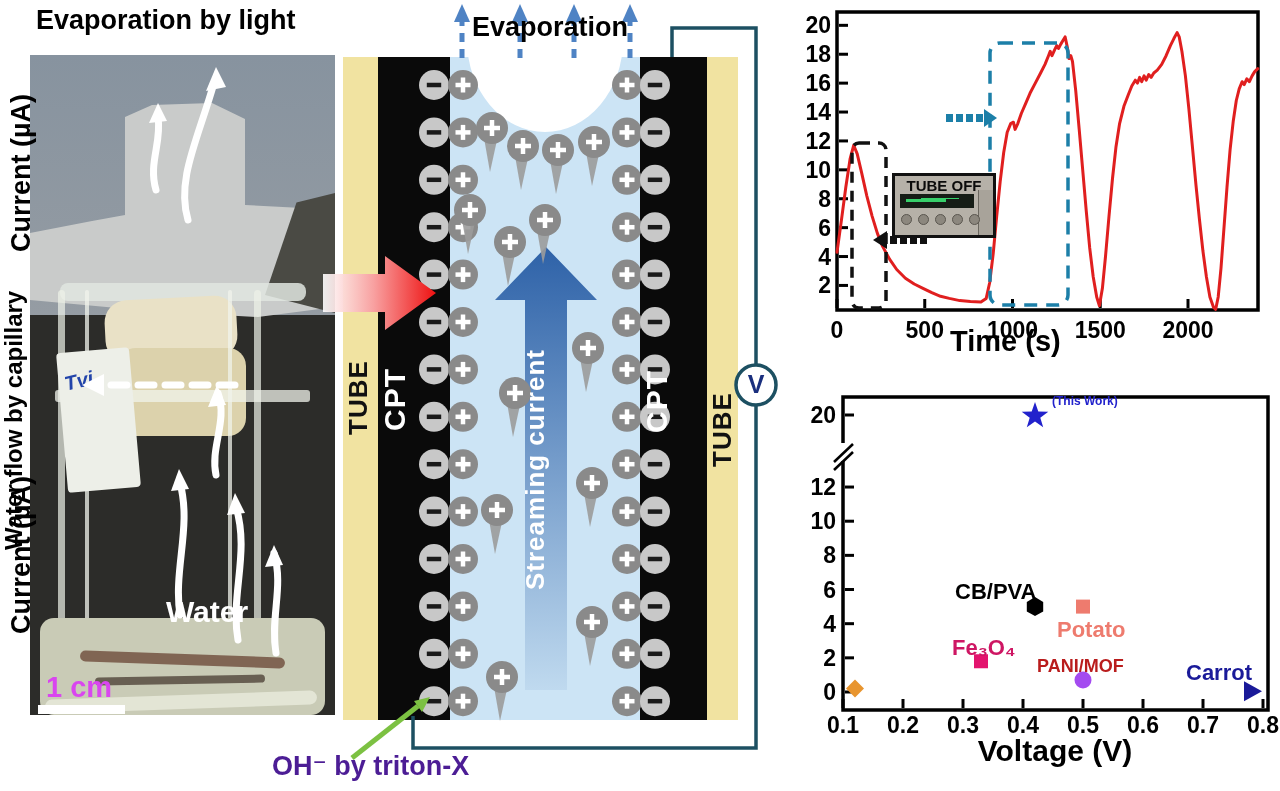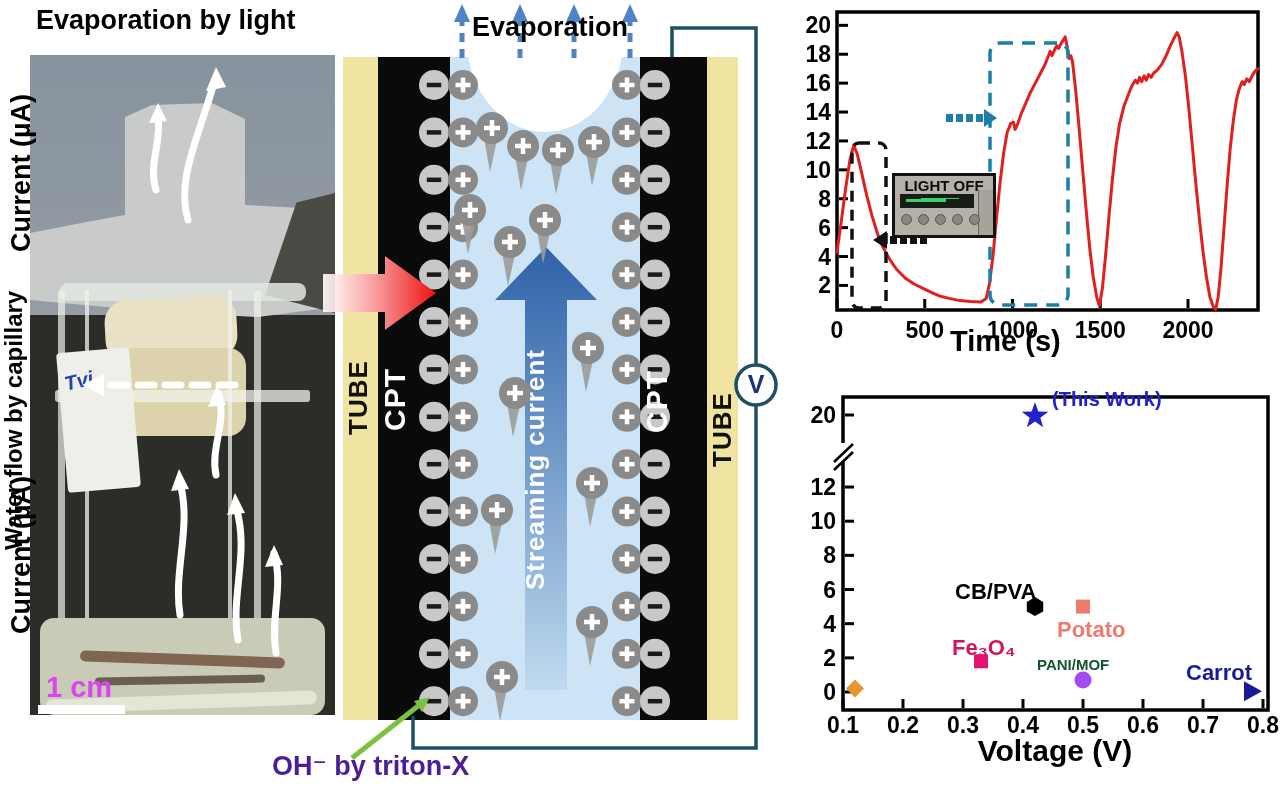--- a/index.html
+++ b/index.html
@@ -102,20 +102,21 @@
     <g fill="#fff">
       <polygon points="176,36 196,32 186,12"></polygon>
       <polygon points="119,68 137,66 128,48"></polygon>
       <polygon points="141,436 159,434 149,414"></polygon>
       <polygon points="197,460 215,458 205,438"></polygon>
       <polygon points="178,352 196,350 187,330"></polygon>
       <polygon points="235,512 253,510 244,490"></polygon>
       <polygon points="74,319 74,341 52,330"></polygon>
     </g>
   </svg>
+  <div class="abs b" id="water-label">Water</div>
   <div class="abs b" id="scale-label">1 cm</div>
   <div class="abs" id="scale-bar"></div>
 </div>
 
 <div class="abs bar" id="tube-left" style="left: 343px; width: 35px; background: rgb(241, 227, 161);"></div>
 <div class="abs bar" id="cpt-left" style="left: 378px; width: 72px; background: rgb(10, 10, 10);"></div>
 <div class="abs bar" id="water-ch" style="left: 450px; width: 190px; overflow: hidden; background: rgb(204, 228, 245);">
   <div class="abs" style="left:17px;top:-109px;width:156px;height:184px;border-radius:50%;background:#fff;"></div>
 </div>
 <div class="abs bar" id="cpt-right" style="left: 640px; width: 67px; background: rgb(10, 10, 10);"></div>
@@ -416,21 +417,21 @@
         <i></i>
       </div>
     <div class="abs" id="offside"></div>
     <div class="abs" id="offknobs">
         <s></s>
         <s></s>
         <s></s>
         <s></s>
         <s></s>
       </div>
-    <div class="abs b lbl">LIGHT OFF</div>
+    <div class="abs b lbl">TUBE OFF</div>
   </div>
 </div>
 <div class="abs vtext b ylab" style="top:50px;height:245px;" id="ylab1">Current (µA)</div>
 <div class="abs b" id="xlab1">Time (s)</div>
 
 <div class="abs" id="bot-chart">
   <svg id="bc-plot" width="500" height="411">
       <rect x="63" y="17" width="425" height="313" fill="#fff" stroke="#000" stroke-width="3.5"></rect>
       <line x1="65" y1="312" x2="74" y2="312" stroke="#000" stroke-width="3"></line>
       <text x="56" y="320" text-anchor="end" class="tk">0</text>
@@ -469,22 +470,22 @@
       <text x="483.00000000000006" y="353" text-anchor="middle" class="tk">0.8</text>
       <polygon points="255.0,22.0 258.3,31.5 268.3,31.7 260.3,37.7 263.2,47.3 255.0,41.6 246.8,47.3 249.7,37.7 241.7,31.7 251.7,31.5" fill="#2222CC"></polygon>
       <polygon points="255.0,217.1 263.2,221.9 263.2,231.4 255.0,236.1 246.8,231.4 246.8,221.9" fill="#000000"></polygon>
       <rect x="296" y="219.60000000000002" width="14" height="14" fill="#EE7B6E"></rect>
       <rect x="194" y="274.25600000000003" width="14" height="14" fill="#E3146E"></rect>
       <circle cx="303" cy="300.044" r="8.5" fill="#A44BF0"></circle>
       <polygon points="75,299.584 84,308.584 75,317.584 66,308.584" fill="#E8952F"></polygon>
       <polygon points="464.00000000000006,301.146 464.00000000000006,321.146 482.00000000000006,311.146" fill="#1A1A99"></polygon>
     </svg>
   <div class="abs" id="bc-labels" style="left:0;top:0;width:500px;height:411px;pointer-events:none;">
-      <div class="slabel" style="left: 272px; top: 8px; font-size: 20px; color: rgb(34, 34, 204);">(This Work)</div>
+      <div class="slabel" style="left: 272px; top: 14px; font-size: 12px; color: rgb(34, 34, 204);">(This Work)</div>
       <div class="slabel" style="left: 175px; top: 199px; font-size: 22px; color: rgb(0, 0, 0);">CB/PVA</div>
       <div class="slabel" style="left: 277px; top: 200px; font-size: 22px; color: rgb(238, 123, 110); margin-top: 37px;">Potato</div>
       <div class="slabel" style="left: 172px; top: 255px; font-size: 22px; color: rgb(206, 22, 99);">Fe₃O₄</div>
-      <div class="slabel" style="left: 257px; top: 276px; font-size: 15px; color: #14532d;">PANI/MOF</div>
+      <div class="slabel" style="left: 257px; top: 276px; font-size: 18px; color: #b91c1c;">PANI/MOF</div>
       <div class="slabel" style="left: 406px; top: 280px; font-size: 22px; color: rgb(26, 26, 153);">Carrot</div>
     </div>
 </div>
 <div class="abs vtext b ylab" style="top:430px;height:250px;" id="ylab2">Current (µA)</div>
 <div class="abs b" id="xlab2">Voltage (V)</div>
 
 </body></html>

